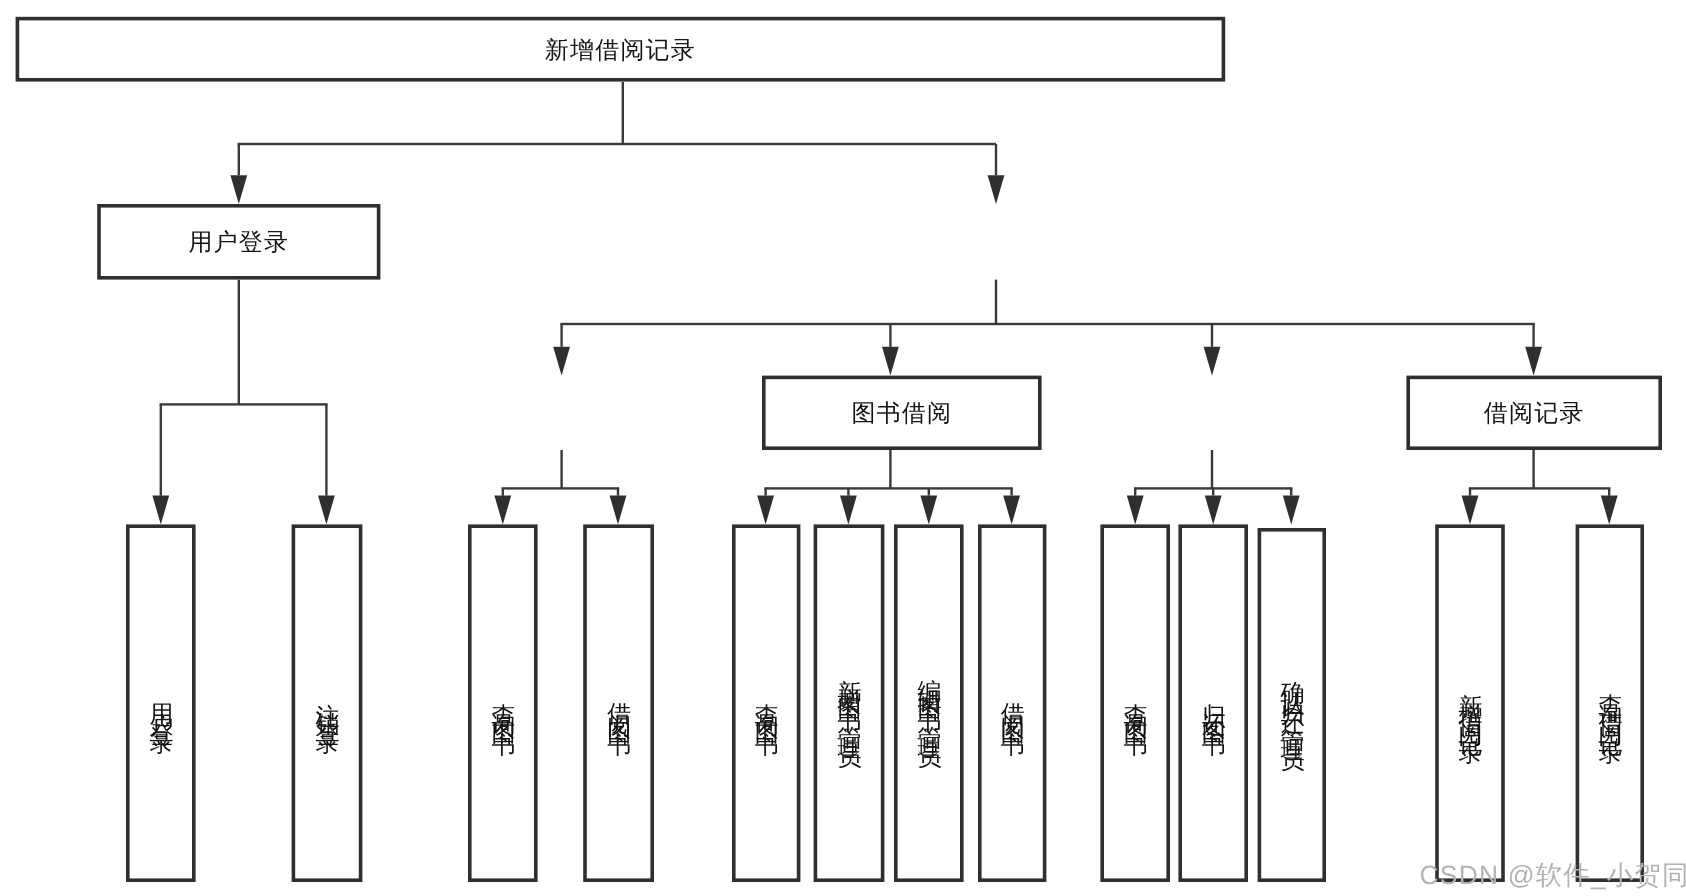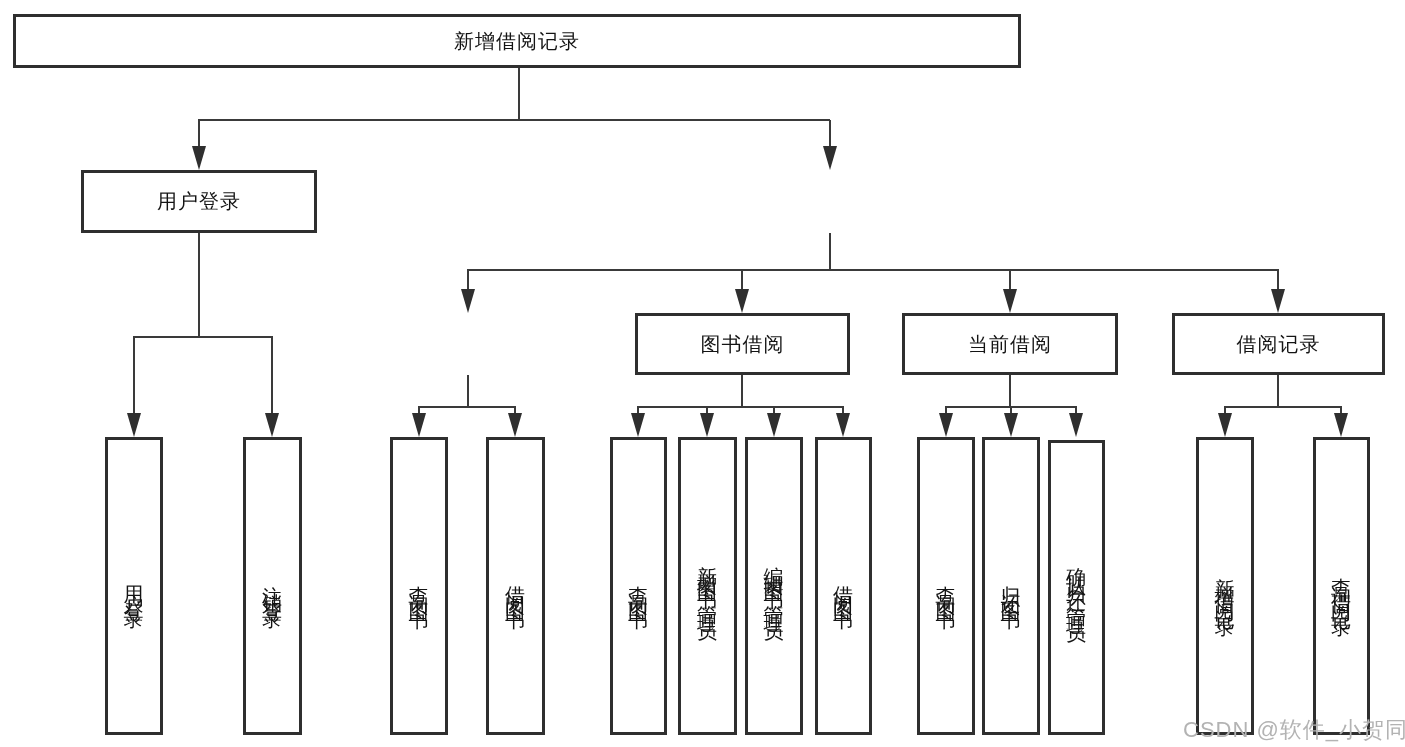--- a/index.html
+++ b/index.html
@@ -99,25 +99,22 @@
   <div class="hline" style="left:467px; top:269px; width:812px;"></div>
   <div class="vline" style="left:467px; top:270px; height:19px;"></div>
   <div class="arrowhead" style="left:461px; top:289px;"></div>
   <div class="vline" style="left:741px; top:270px; height:19px;"></div>
   <div class="arrowhead" style="left:735px; top:289px;"></div>
   <div class="vline" style="left:1009px; top:270px; height:19px;"></div>
   <div class="arrowhead" style="left:1003px; top:289px;"></div>
   <div class="vline" style="left:1277px; top:270px; height:19px;"></div>
   <div class="arrowhead" style="left:1271px; top:289px;"></div>
 
-  <div class="box" style="left:635px; top:313px; width:215px; height:62px;">
+  <div class="box" style="left:635px; top:313px; width:233px; height:62px;">
     <span>图书借阅</span>
-  </div>
-  <div class="box" style="left:902px; top:313px; width:216px; height:62px;">
-    <span>当前借阅</span>
   </div>
   <div class="box" style="left:1172px; top:313px; width:213px; height:62px;">
     <span>借阅记录</span>
   </div>
 
   <div class="vline" style="left:467px; top:375px; height:32px;"></div>
   <div class="hline" style="left:418px; top:406px; width:98px;"></div>
   <div class="vline" style="left:418px; top:407px; height:6px;"></div>
   <div class="arrowhead" style="left:412px; top:413px;"></div>
   <div class="vline" style="left:514px; top:407px; height:6px;"></div>

